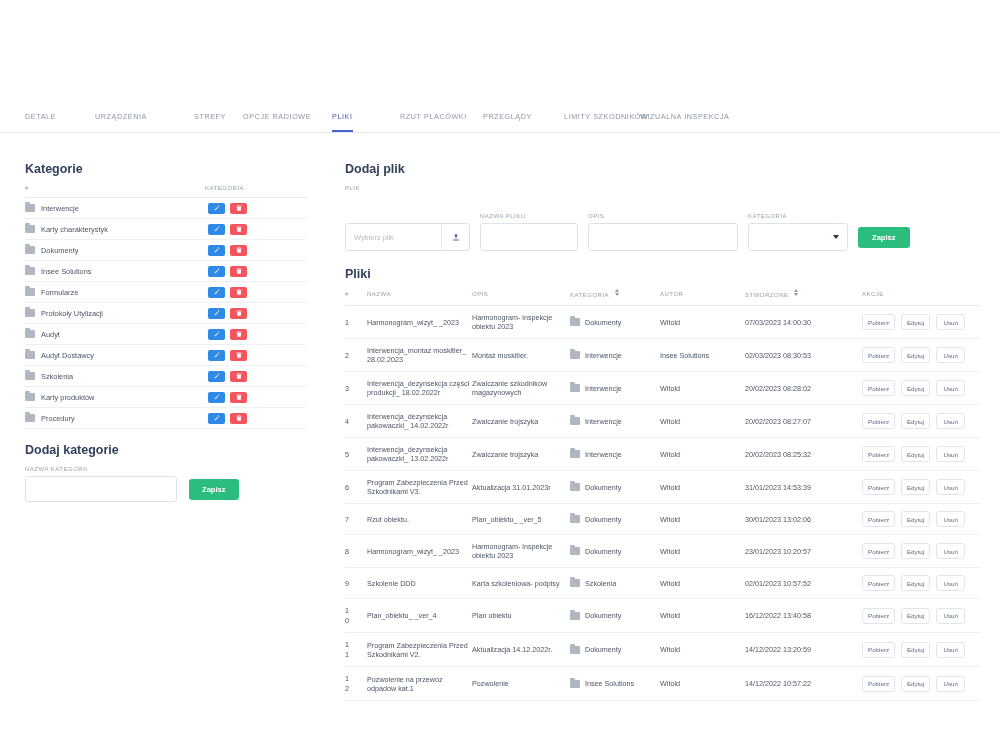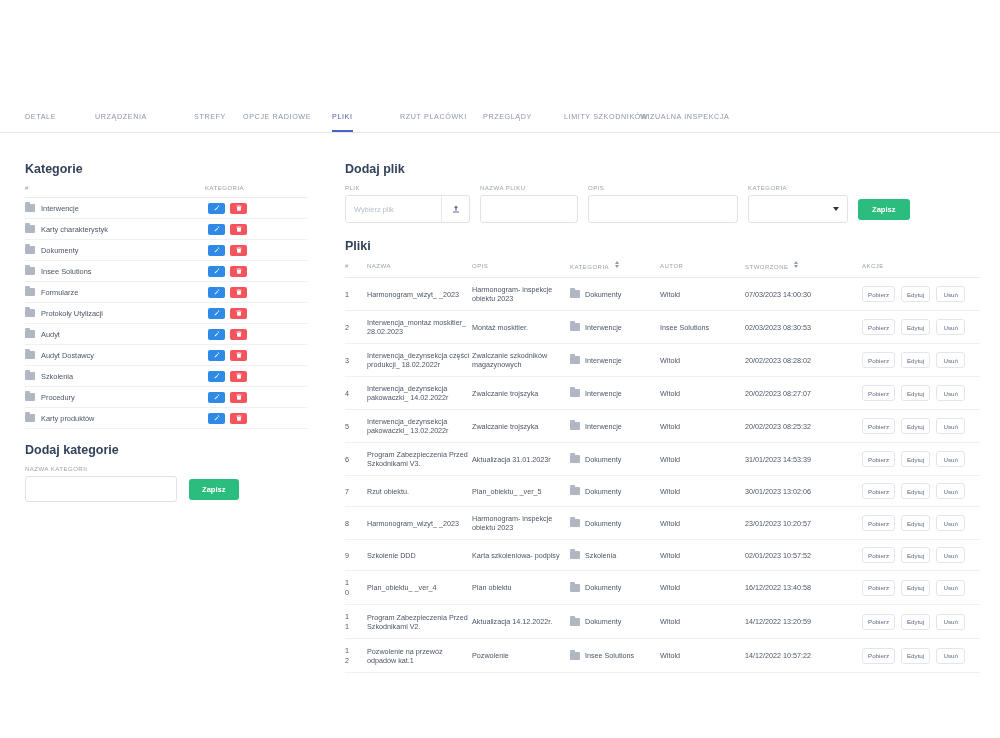--- a/index.html
+++ b/index.html
@@ -95,21 +95,21 @@
     background: #2bbd7e; color: #fff; border: none; border-radius: 3px;
     font-size: 7.6px; font-weight: bold; height: 21px; padding: 0 13px;
     cursor: pointer;
   }
 
   
   .form-grid { display: flex; align-items: flex-end; gap: 10px; }
   .fg { display: flex; flex-direction: column; }
   .file-pick {
     display: flex; height: 28px; width: 125px;
-    border: 1px solid #dfe3e9; border-radius: 3px; overflow: hidden; background: #fff;
+    border: 1px solid #dfe3e9; border-radius: 3px; overflow: hidden; background: #fff; margin-top: 28px;
   }
   .file-pick .ph {
     flex: 1; display: flex; align-items: center; padding: 0 8px;
     font-size: 7.4px; color: #b6bcc7;
   }
   .file-pick .up {
     width: 28px; border-left: 1px solid #e6e9ee;
     display: flex; align-items: center; justify-content: center; cursor: pointer;
   }
   .file-pick .up svg { width: 8px; height: 8px; fill: #5b6b8c; }
@@ -334,37 +334,37 @@
           </button>
           <button class="btn-sq btn-del">
             <svg viewBox="0 0 16 16">
               <path d="M5 2V1h6v1h4v2H1V2h4zM2.5 5h11l-.8 10H3.3L2.5 5z"></path>
             </svg>
           </button>
         </div>
         <div class="cat-row">
           <div class="name">
             <span class="folder"></span>
+            <span>Karty produktów</span>
+          </div>
+          <button class="btn-sq btn-edit">
+            <svg viewBox="0 0 16 16">
+              <path d="M2 12.2V14h1.8l7.2-7.2-1.8-1.8L2 12.2zM13.7 4.3c.4-.4.4-1 0-1.4l-1.6-1.6c-.4-.4-1-.4-1.4 0l-1 1 3 3 1-1z"></path>
+            </svg>
+          </button>
+          <button class="btn-sq btn-del">
+            <svg viewBox="0 0 16 16">
+              <path d="M5 2V1h6v1h4v2H1V2h4zM2.5 5h11l-.8 10H3.3L2.5 5z"></path>
+            </svg>
+          </button>
+        </div>
+        <div class="cat-row">
+          <div class="name">
+            <span class="folder"></span>
             <span>Procedury</span>
-          </div>
-          <button class="btn-sq btn-edit">
-            <svg viewBox="0 0 16 16">
-              <path d="M2 12.2V14h1.8l7.2-7.2-1.8-1.8L2 12.2zM13.7 4.3c.4-.4.4-1 0-1.4l-1.6-1.6c-.4-.4-1-.4-1.4 0l-1 1 3 3 1-1z"></path>
-            </svg>
-          </button>
-          <button class="btn-sq btn-del">
-            <svg viewBox="0 0 16 16">
-              <path d="M5 2V1h6v1h4v2H1V2h4zM2.5 5h11l-.8 10H3.3L2.5 5z"></path>
-            </svg>
-          </button>
-        </div>
-        <div class="cat-row">
-          <div class="name">
-            <span class="folder"></span>
-            <span>Karty produktów</span>
           </div>
           <button class="btn-sq btn-edit">
             <svg viewBox="0 0 16 16">
               <path d="M2 12.2V14h1.8l7.2-7.2-1.8-1.8L2 12.2zM13.7 4.3c.4-.4.4-1 0-1.4l-1.6-1.6c-.4-.4-1-.4-1.4 0l-1 1 3 3 1-1z"></path>
             </svg>
           </button>
           <button class="btn-sq btn-del">
             <svg viewBox="0 0 16 16">
               <path d="M5 2V1h6v1h4v2H1V2h4zM2.5 5h11l-.8 10H3.3L2.5 5z"></path>
             </svg>

